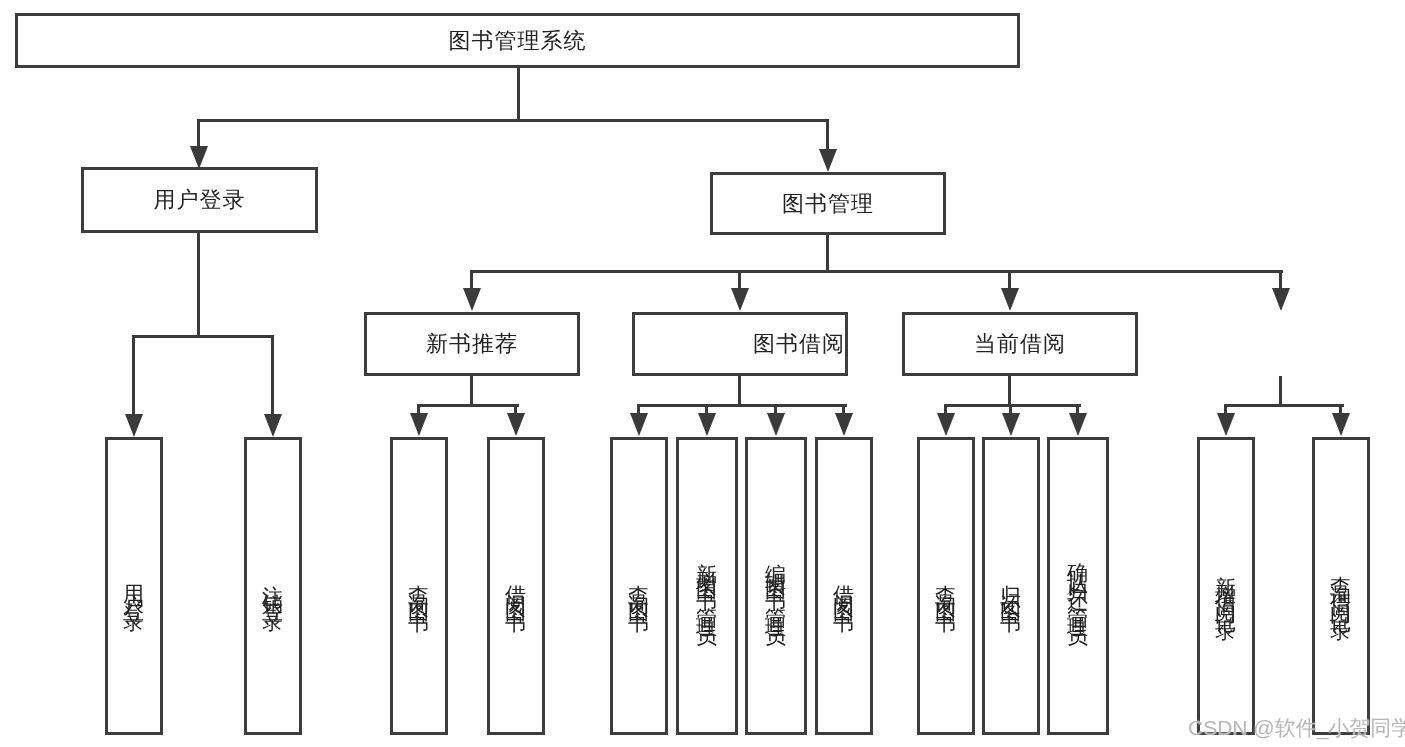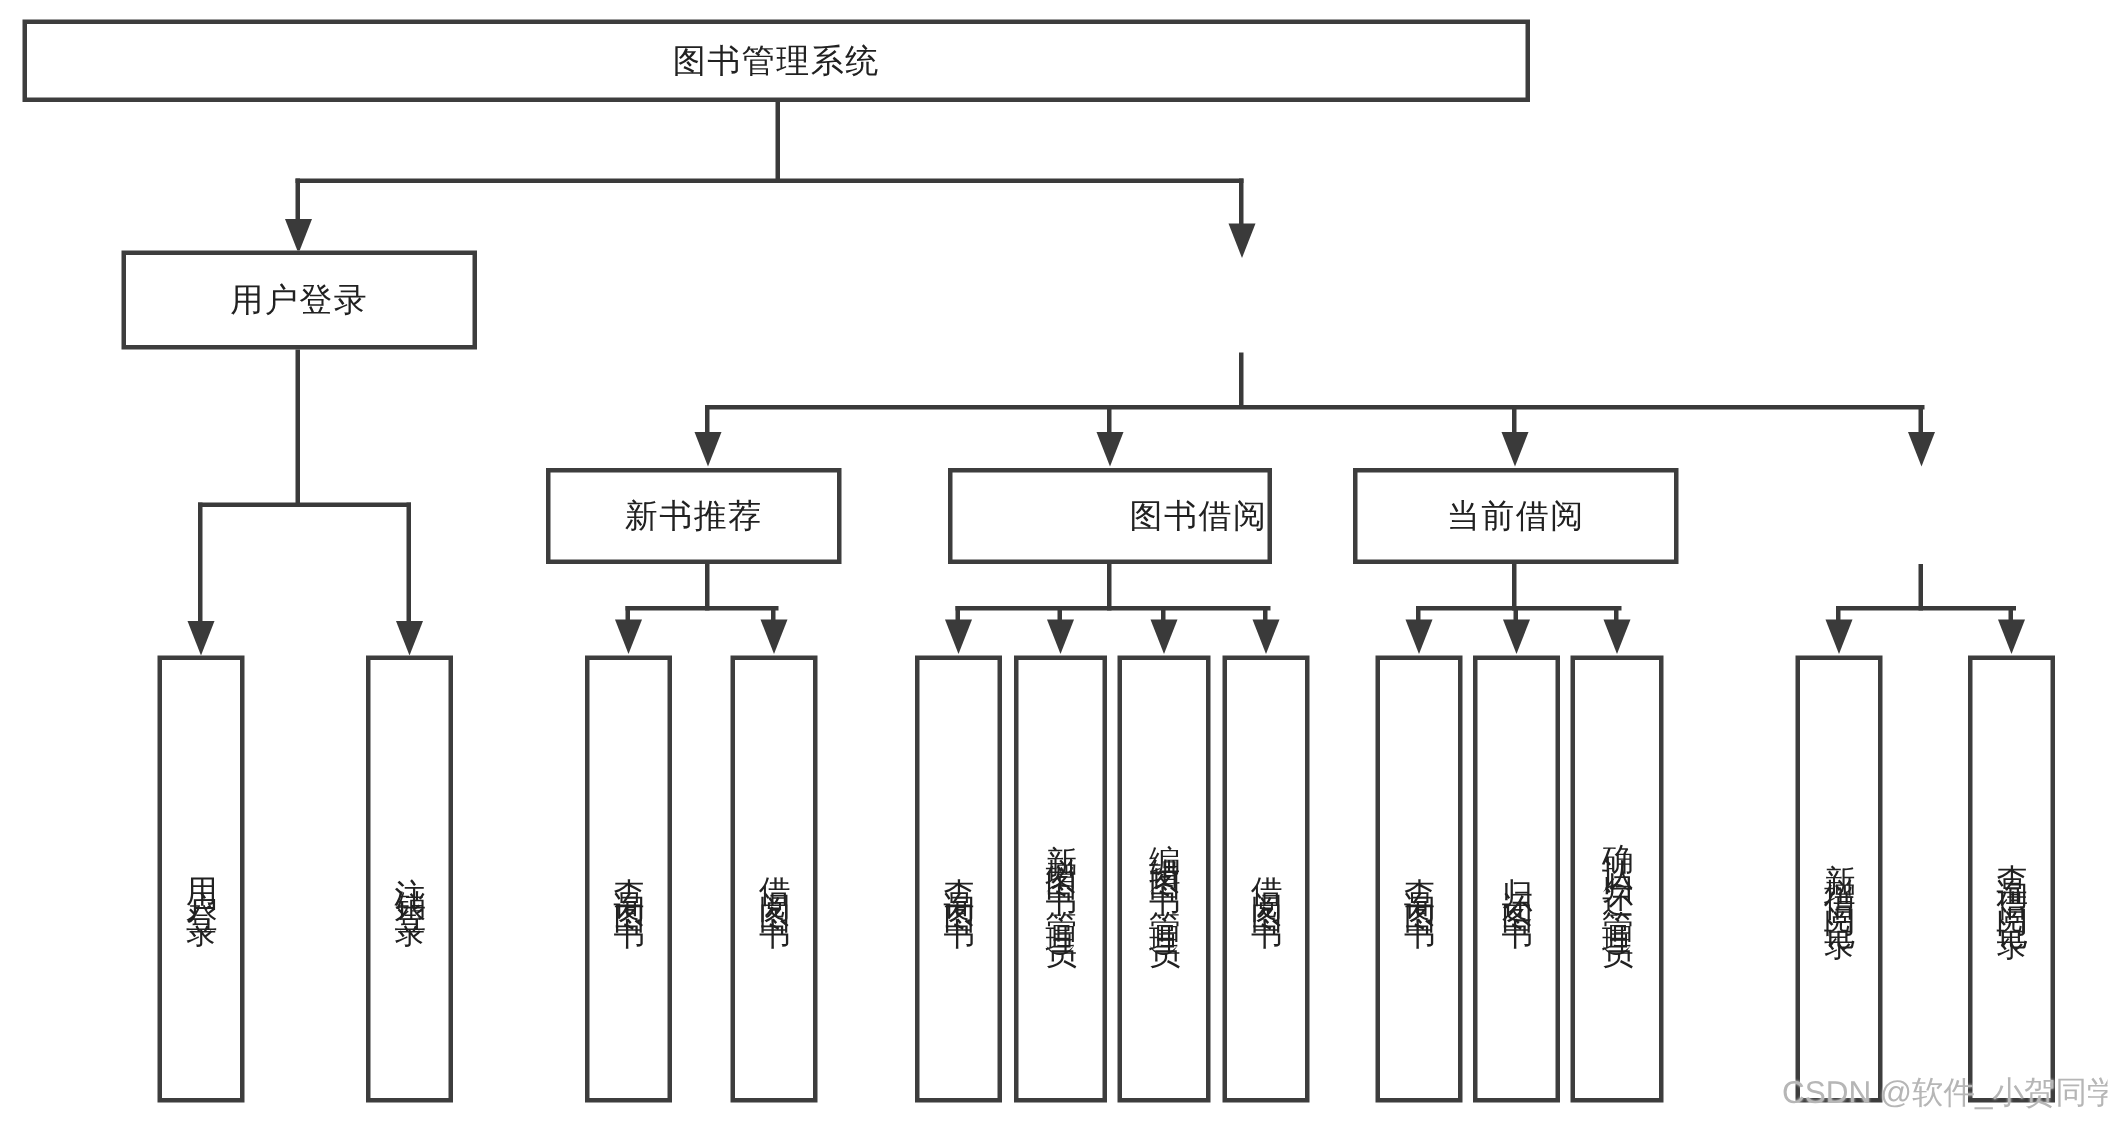--- a/index.html
+++ b/index.html
@@ -41,46 +41,49 @@
   <div class="vline" style="left:517px;top:68px;height:53px;"></div>
   <div class="hline" style="left:197px;top:119px;width:632px;"></div>
   <div class="vline" style="left:197px;top:119px;height:30px;"></div>
   <div class="arrow" style="left:190px;top:146px;"></div>
   <div class="vline" style="left:826px;top:119px;height:32px;"></div>
   <div class="arrow" style="left:819px;top:149px;"></div>
 
   <div class="box hbox" style="left:81px;top:167px;width:237px;height:66px;">
     <span>用户登录</span>
   </div>
+  <div class="box hbox" style="left:710px;top:172px;width:236px;height:63px;">
+    <span>图书管理</span>
+  </div>
 
   <div class="vline" style="left:197px;top:233px;height:104px;"></div>
   <div class="hline" style="left:132px;top:335px;width:142px;"></div>
   <div class="vline" style="left:132px;top:335px;height:80px;"></div>
   <div class="arrow" style="left:125px;top:414px;"></div>
   <div class="vline" style="left:271px;top:335px;height:80px;"></div>
   <div class="arrow" style="left:264px;top:414px;"></div>
 
   <div class="vline" style="left:826px;top:235px;height:37px;"></div>
   <div class="hline" style="left:470px;top:270px;width:813px;"></div>
   <div class="vline" style="left:470px;top:270px;height:19px;"></div>
   <div class="arrow" style="left:463px;top:288px;"></div>
   <div class="vline" style="left:738px;top:270px;height:19px;"></div>
   <div class="arrow" style="left:731px;top:288px;"></div>
   <div class="vline" style="left:1008px;top:270px;height:19px;"></div>
   <div class="arrow" style="left:1001px;top:288px;"></div>
   <div class="vline" style="left:1279px;top:270px;height:19px;"></div>
   <div class="arrow" style="left:1272px;top:288px;"></div>
 
-  <div class="box hbox" style="left:364px;top:312px;width:197px;height:64px;">
+  <div class="box hbox" style="left:364px;top:312px;width:216px;height:64px;">
     <span>新书推荐</span>
   </div>
   <div class="box hbox" style="left:632px;top:312px;width:216px;height:64px;justify-content:flex-end;">
     <span>图书借阅</span>
   </div>
-  <div class="box hbox" style="left:902px;top:312px;width:217px;height:64px;">
+  <div class="box hbox" style="left:902px;top:312px;width:236px;height:64px;">
     <span>当前借阅</span>
   </div>
 
   <div class="vline" style="left:470px;top:376px;height:31px;"></div>
   <div class="vline" style="left:738px;top:376px;height:31px;"></div>
   <div class="vline" style="left:1008px;top:376px;height:31px;"></div>
   <div class="vline" style="left:1279px;top:376px;height:31px;"></div>
 
   <div class="hline" style="left:417px;top:404px;width:102px;"></div>
   <div class="hline" style="left:637px;top:404px;width:210px;"></div>

